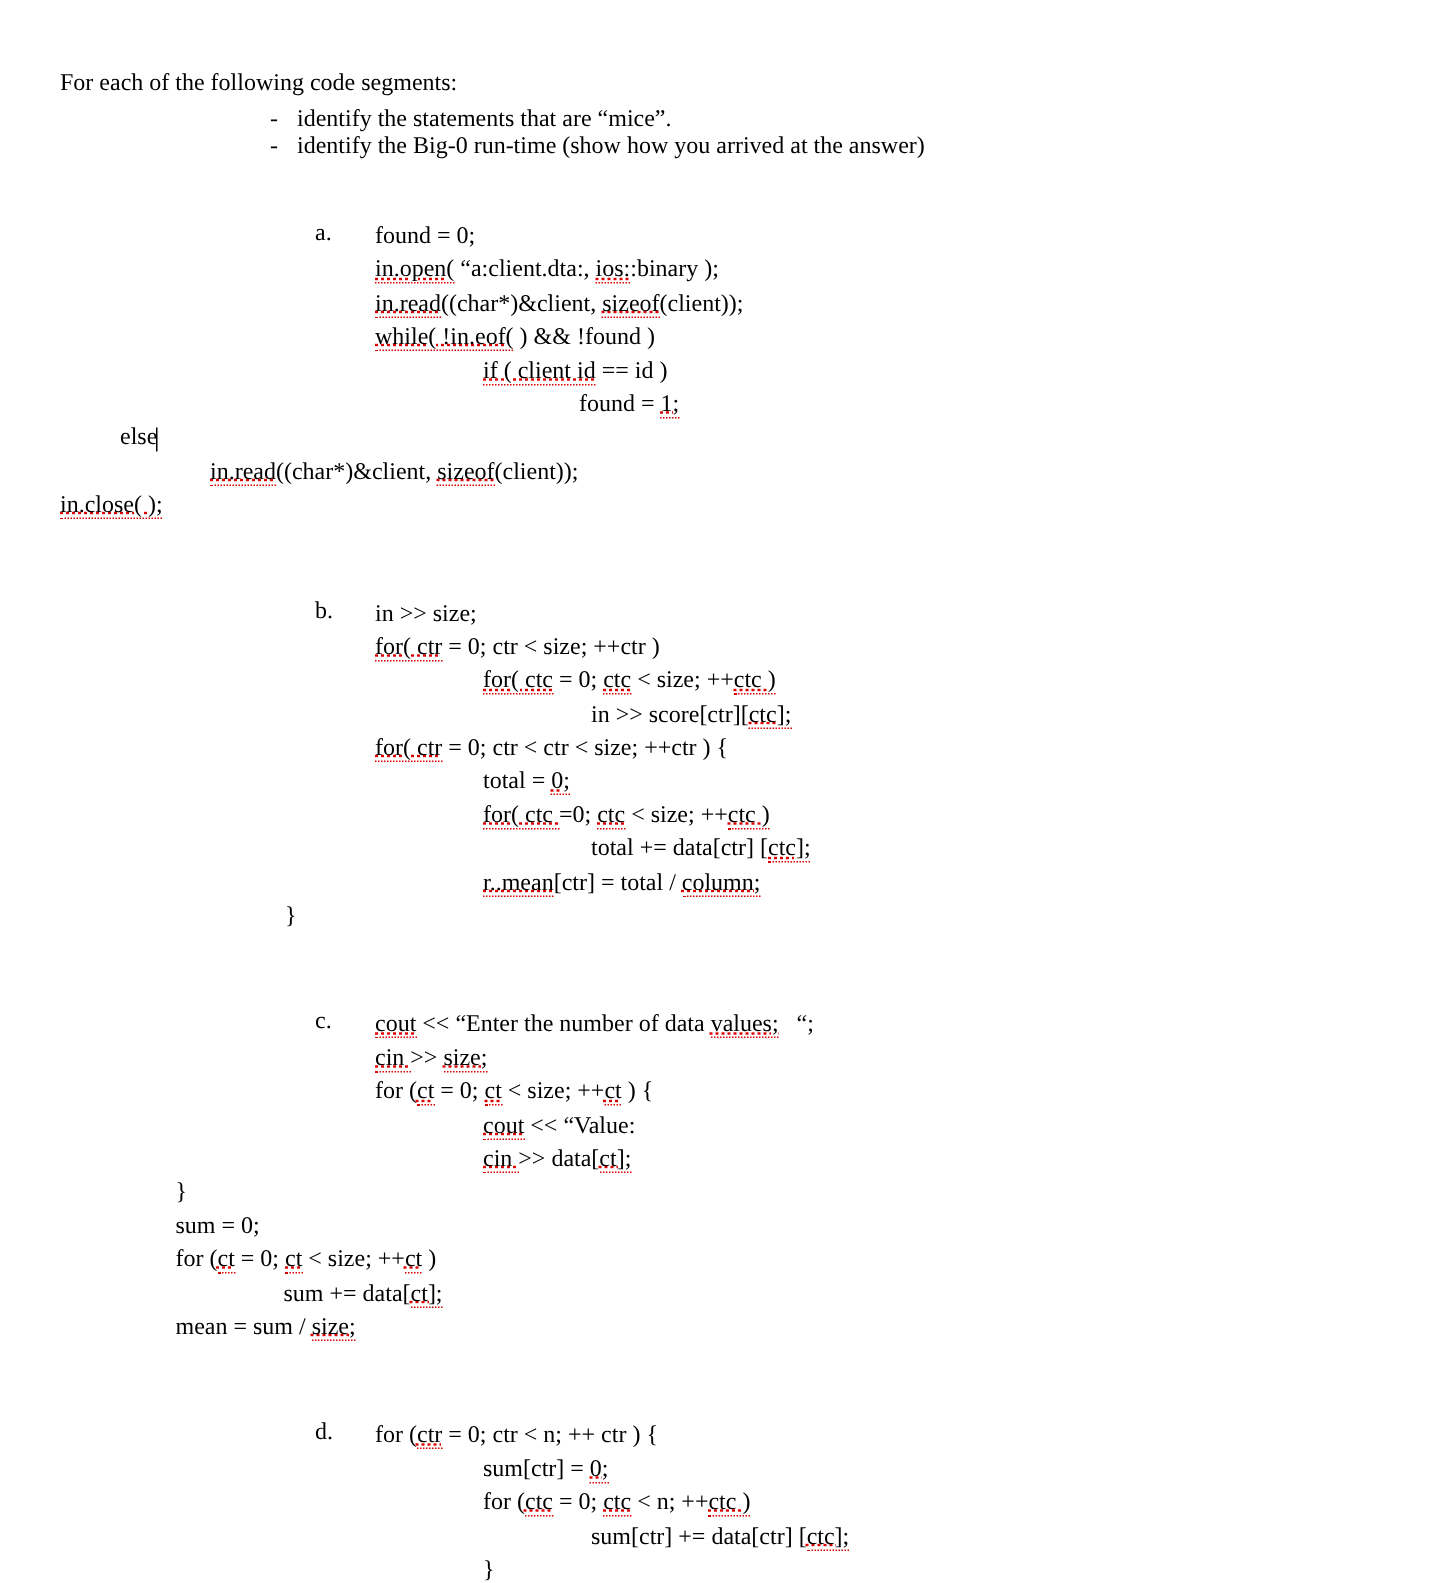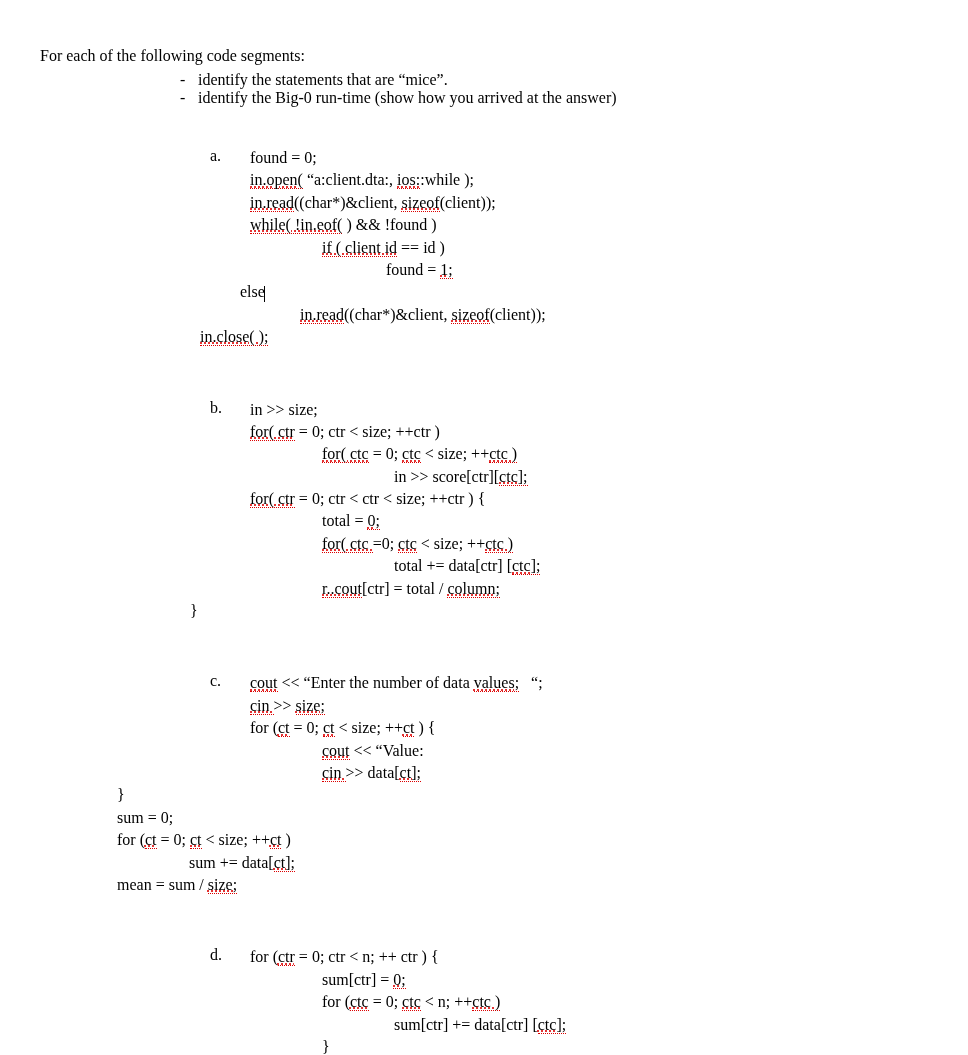--- a/index.html
+++ b/index.html
@@ -70,43 +70,43 @@
     <div class="bl">
       <span class="dash">-</span>
       <span>identify the Big-0 run-time (show how you arrived at the answer)</span>
     </div>
   </div>
 
   <div class="seg">
     <div class="labelrow">
       <span class="seglabel">a.</span>
       <div class="code"><span>found = 0;</span>
-<span class="rw">in.open(</span><span> “a:client.dta:</span><span>, </span><span class="rw">ios:</span><span>:while );</span>
+<span class="rw">in.open(</span><span> “a:client.dta:</span><span>, </span><span class="rw">ios:</span><span>:binary );</span>
 <span class="rw">in.read</span><span>((char*)&amp;client, </span><span class="rw">sizeof</span><span>(client));</span>
 <span class="rw">while( !in.eof(</span><span> ) &amp;&amp; !found )</span>
                   <span class="rw">if ( client id</span><span> == id )</span>
                                   <span>found = </span><span class="rw">1;</span></div>
     </div>
-    <div class="code" style="margin-left:160px">          <span>else</span><span class="cursor"></span>
+    <div class="code" style="">          <span>else</span><span class="cursor"></span>
                          <span class="rw">in.read</span><span>((char*)&amp;client, </span><span class="rw">sizeof</span><span>(client));</span>
 <span class="rw">in.close( );</span></div>
   </div>
 
   <div class="seg">
     <div class="labelrow">
       <span class="seglabel">b.</span>
       <div class="code"><span>in &gt;&gt; size;</span>
 <span class="rw">for( ctr</span><span> = 0; ctr &lt; size; ++ctr )</span>
                   <span class="rw">for( ctc</span><span> = 0; </span><span class="rw">ctc</span><span> &lt; size; ++</span><span class="rw">ctc )</span>
                                     <span>in &gt;&gt; score[ctr][</span><span class="rw">ctc];</span>
 <span class="rw">for( ctr</span><span> = 0; ctr &lt; ctr &lt; size; ++ctr ) {</span>
                   <span>total = </span><span class="rw">0;</span>
                   <span class="rw">for( ctc </span><span>=0; </span><span class="rw">ctc</span><span> &lt; size; ++</span><span class="rw">ctc )</span>
                                     <span>total += data[ctr] [</span><span class="rw">ctc];</span>
-                  <span class="rw">r..cout</span><span>[ctr] = total / </span><span class="rw">column;</span></div>
+                  <span class="rw">r..mean</span><span>[ctr] = total / </span><span class="rw">column;</span></div>
     </div>
     <div class="code" style="margin-left:150px"><span>}</span></div>
   </div>
 
   <div class="seg">
     <div class="labelrow">
       <span class="seglabel">c.</span>
       <div class="code"><span class="rw">cout</span><span> &lt;&lt; “Enter the number of data </span><span class="rw">values;</span><span>   “;</span>
 <span class="rw">cin </span><span>&gt;&gt; </span><span class="rw">size;</span>
 <span>for (</span><span class="rw">ct</span><span> = 0; </span><span class="rw">ct</span><span> &lt; size; ++</span><span class="rw">ct</span><span> ) {</span>

